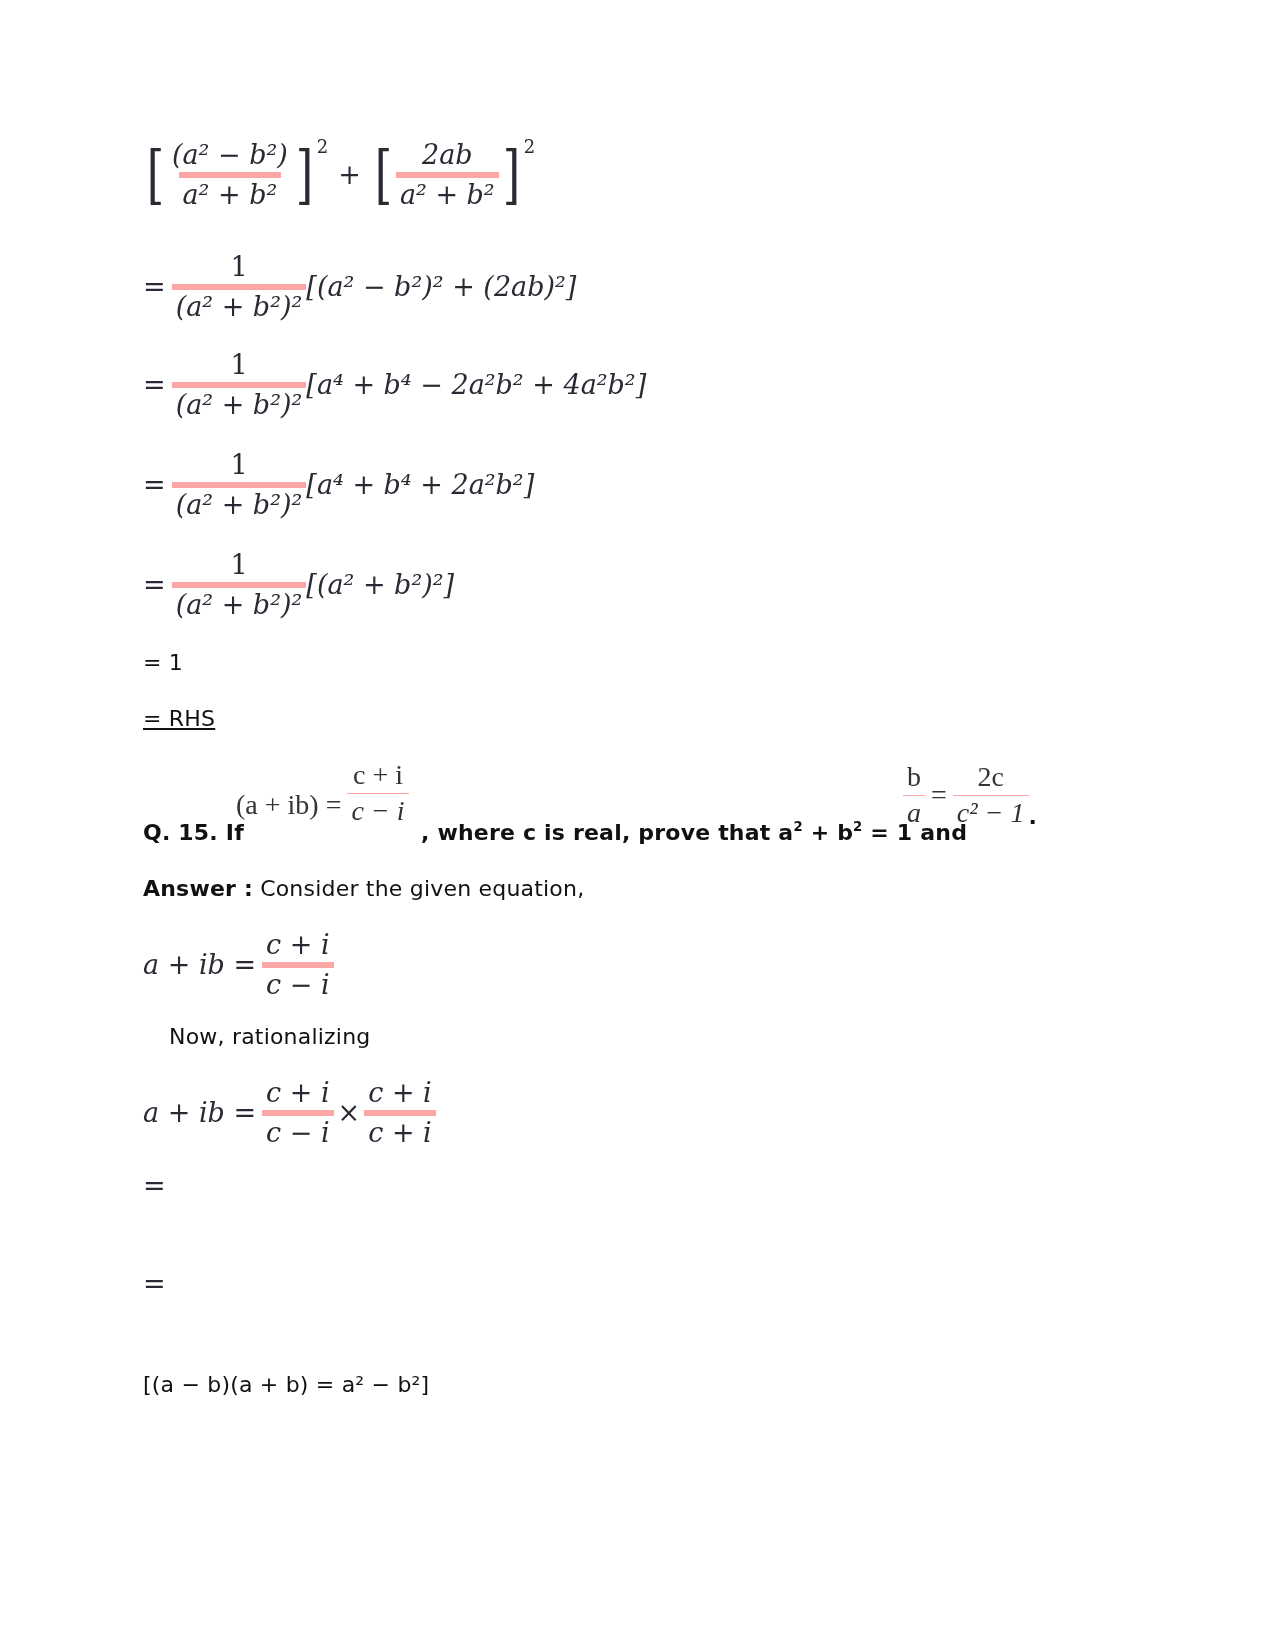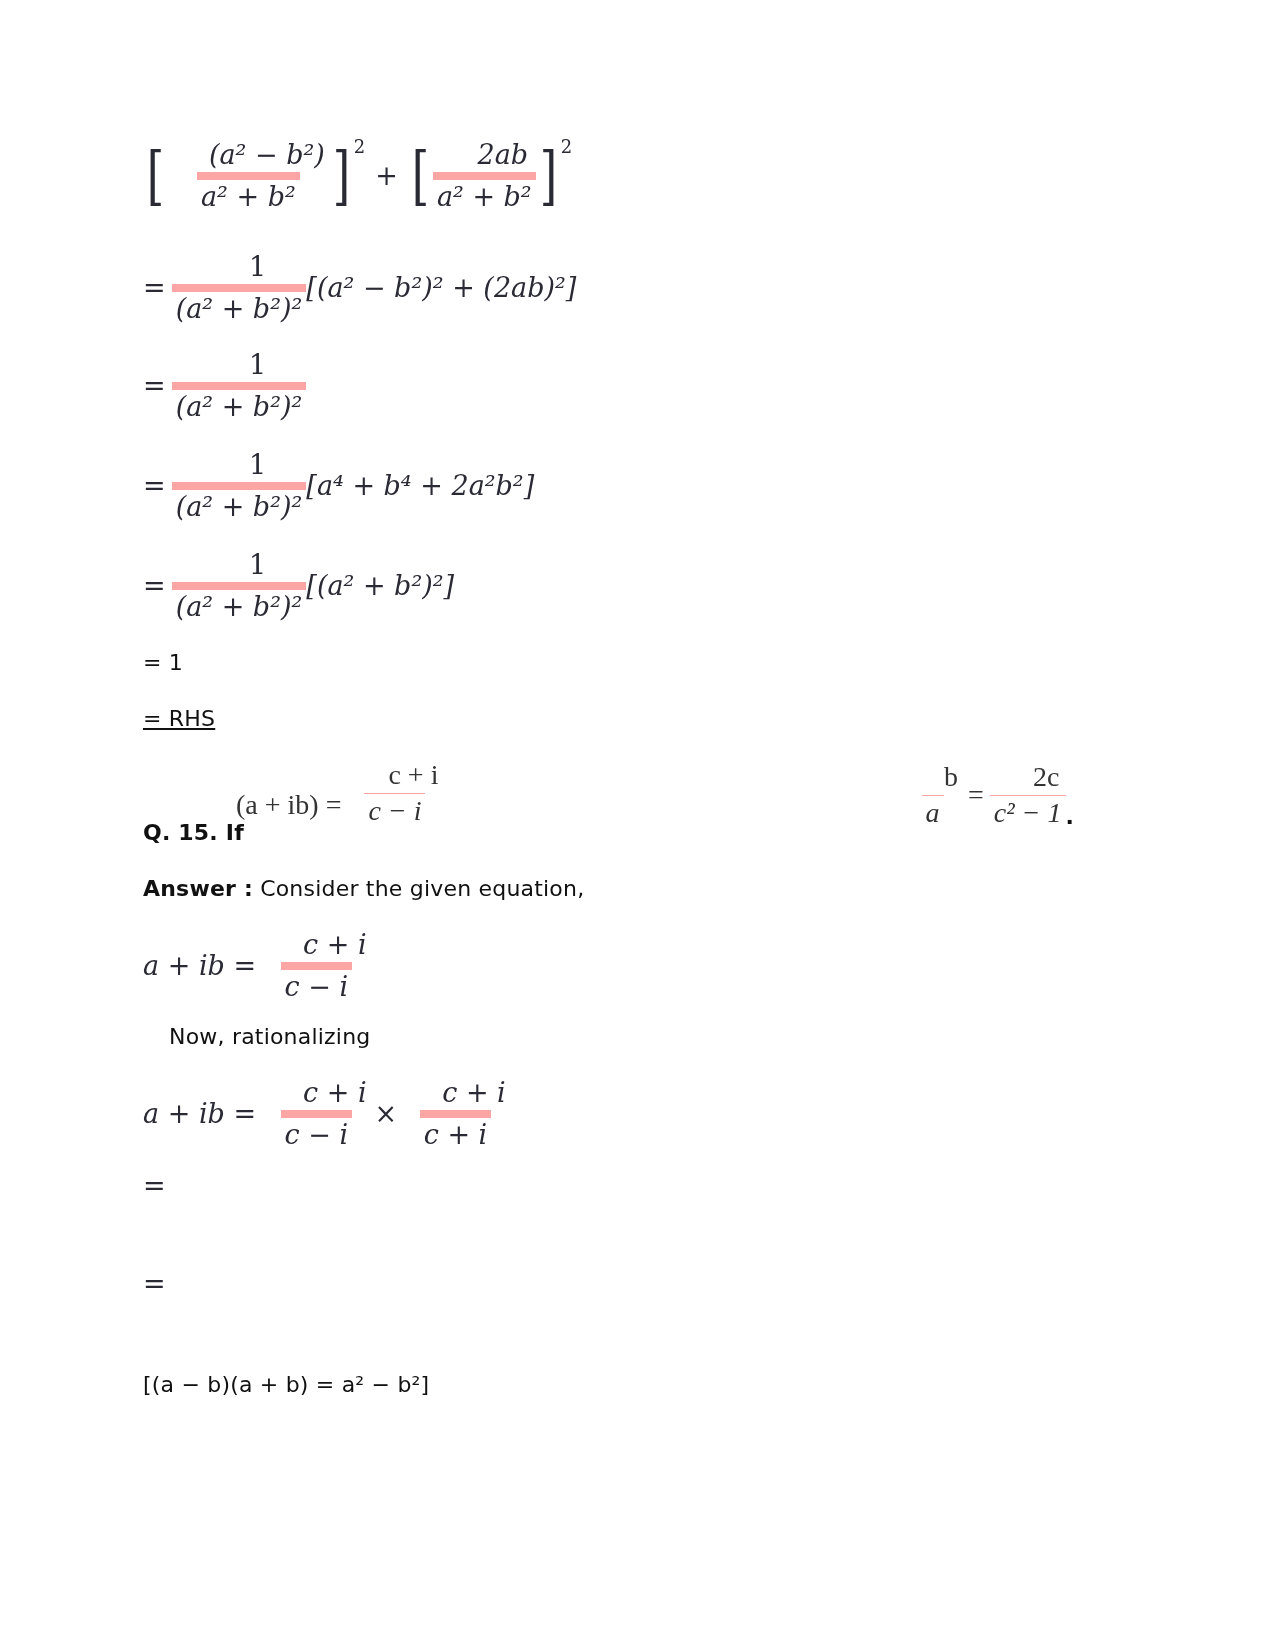--- a/index.html
+++ b/index.html
@@ -3,22 +3,22 @@
 <meta charset="utf-8">
 <style>
   html, body { margin: 0; padding: 0; background: #ffffff; }
   body { width: 1275px; height: 1651px; position: relative; overflow: hidden; color: #111; }
   .abs { position: absolute; }
   .math { font-family: "DejaVu Serif", "Liberation Serif", serif; font-style: italic; color: #2a2a35; font-size: 27px; }
   .rm { font-family: "Liberation Serif", "DejaVu Serif", serif; font-style: normal; color: #333; }
   .text { font-family: "DejaVu Sans", "Liberation Sans", sans-serif; font-size: 22px; color: #111; letter-spacing: 0.2px; }
   .bold { font-weight: bold; }
   .frac { display: inline-flex; flex-direction: column; align-items: center; vertical-align: middle; }
-  .frac .num { padding: 0 4px 2px 4px; line-height: 1.1; margin-left: 37px; }
-  .frac .den { border-top: 8px solid #fca5a5; padding: 2px 4px 0 4px; line-height: 1.1; font-style: italic; }
+  .frac .num { padding: 0 4px 2px 4px; line-height: 1.1; }
+  .frac .den { border-top: 6px solid #fca5a5; padding: 2px 4px 0 4px; line-height: 1.1; font-style: italic; }
   .row { display: flex; align-items: center; white-space: nowrap; }
   .eq { font-style: normal; margin-right: 6px; }
   sup { font-size: 0.6em; vertical-align: 0.7em; line-height: 0; }
   .bigbr { font-size: 64px; font-style: normal; font-weight: 200; line-height: 1; transform: scaleX(0.7); display: inline-block; }
   .outsup { font-size: 18px; font-style: normal; align-self: flex-start; margin-top: -4px; }
   .nostyle { font-style: normal; }
 </style>
 </head>
 <body>
 
@@ -48,20 +48,21 @@
   </span>
   <span>[(a² − b²)² + (2ab)²]</span>
 </div>
 
 <div class="abs row math" style="left:143px; top:350px;">
   <span class="eq">=</span>
   <span class="frac">
     <span class="num nostyle">1</span>
     <span class="den">(a² + b²)²</span>
   </span>
+  <span>[a⁴ + b⁴ − 2a²b² + 4a²b²]</span>
 </div>
 
 <div class="abs row math" style="left:143px; top:450px;">
   <span class="eq">=</span>
   <span class="frac">
     <span class="num nostyle">1</span>
     <span class="den">(a² + b²)²</span>
   </span>
   <span>[a⁴ + b⁴ + 2a²b²]</span>
 </div>
@@ -80,20 +81,23 @@
 
 <div class="abs" style="left:143px; top:760px; width:1000px; height:90px;">
   <span class="abs text bold" style="left:0; top:60px;">Q. 15. If</span>
   <div class="abs row rm" style="left:93px; top:0px; font-size:28px;">
     <span style="margin-right:6px; margin-top:24px;">(a + ib) =</span>
     <span class="frac">
       <span class="num">c + i</span>
       <span class="den" style="border-top-width:1px;">c − i</span>
     </span>
   </div>
+  <span class="abs text bold" style="left:278px; top:60px;">
+    <span>, where c is real, prove that a</span><sup>2</sup><span> + b</span><sup>2</sup><span> = 1 and</span>
+  </span>
   <div class="abs row rm" style="left:760px; top:2px; font-size:28px;">
     <span class="frac">
       <span class="num">b</span>
       <span class="den" style="border-top-width:1px;">a</span>
     </span>
     <span style="margin:0 6px;">=</span>
     <span class="frac">
       <span class="num">2c</span>
       <span class="den" style="border-top-width:1px;">c² − 1</span>
     </span>

